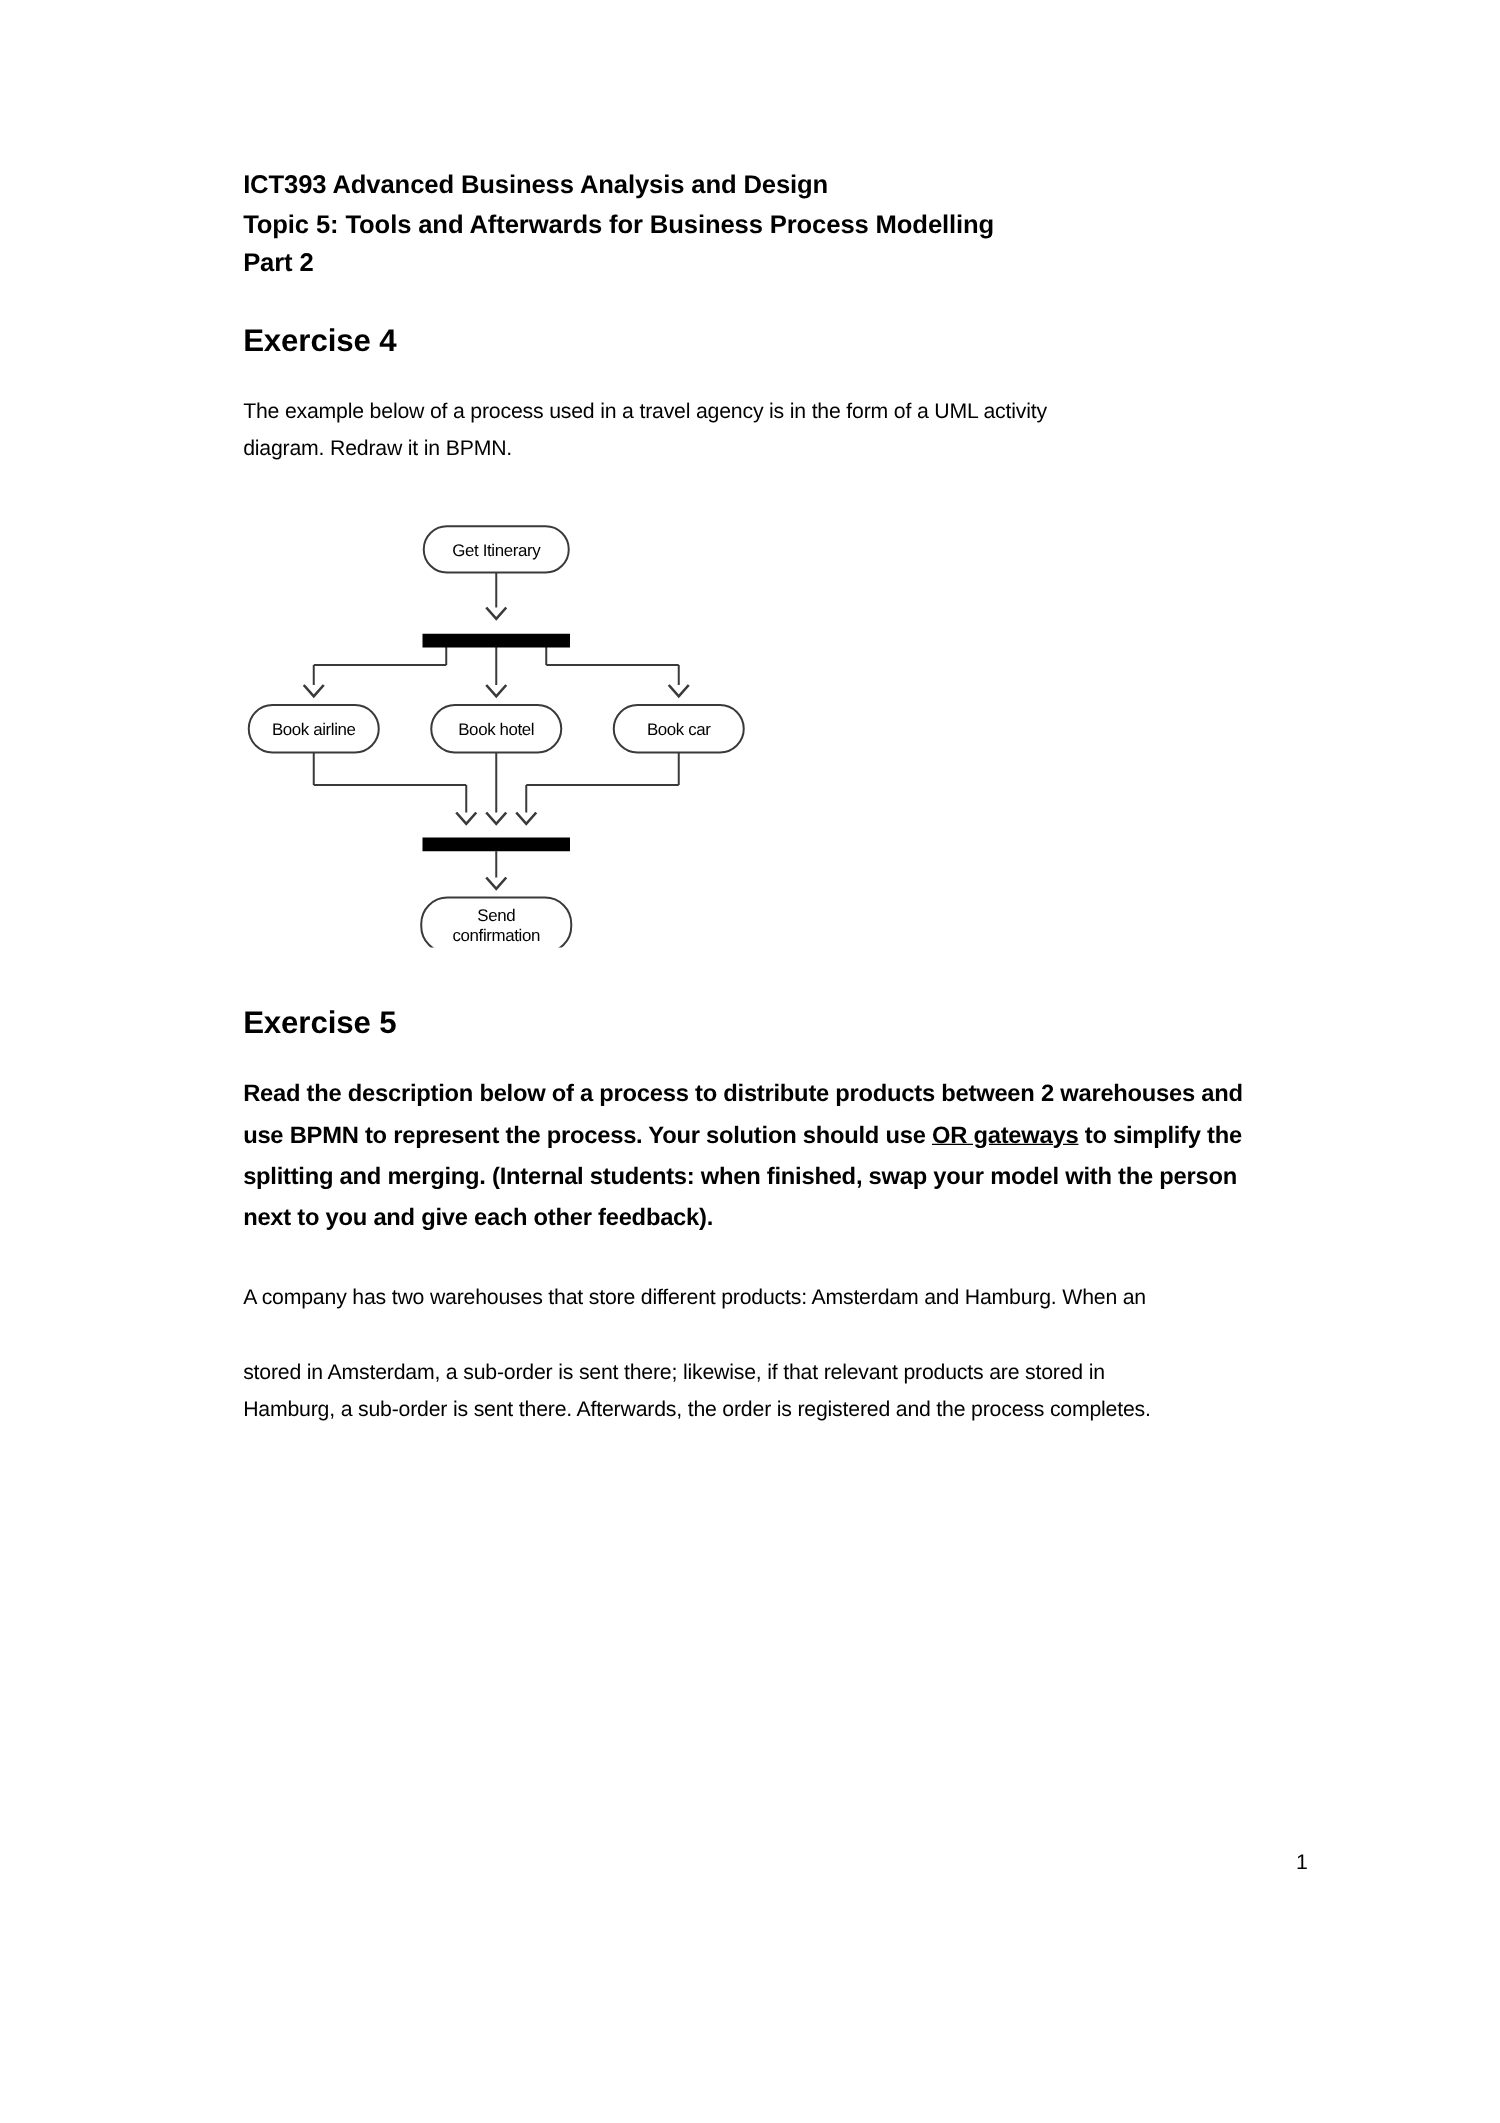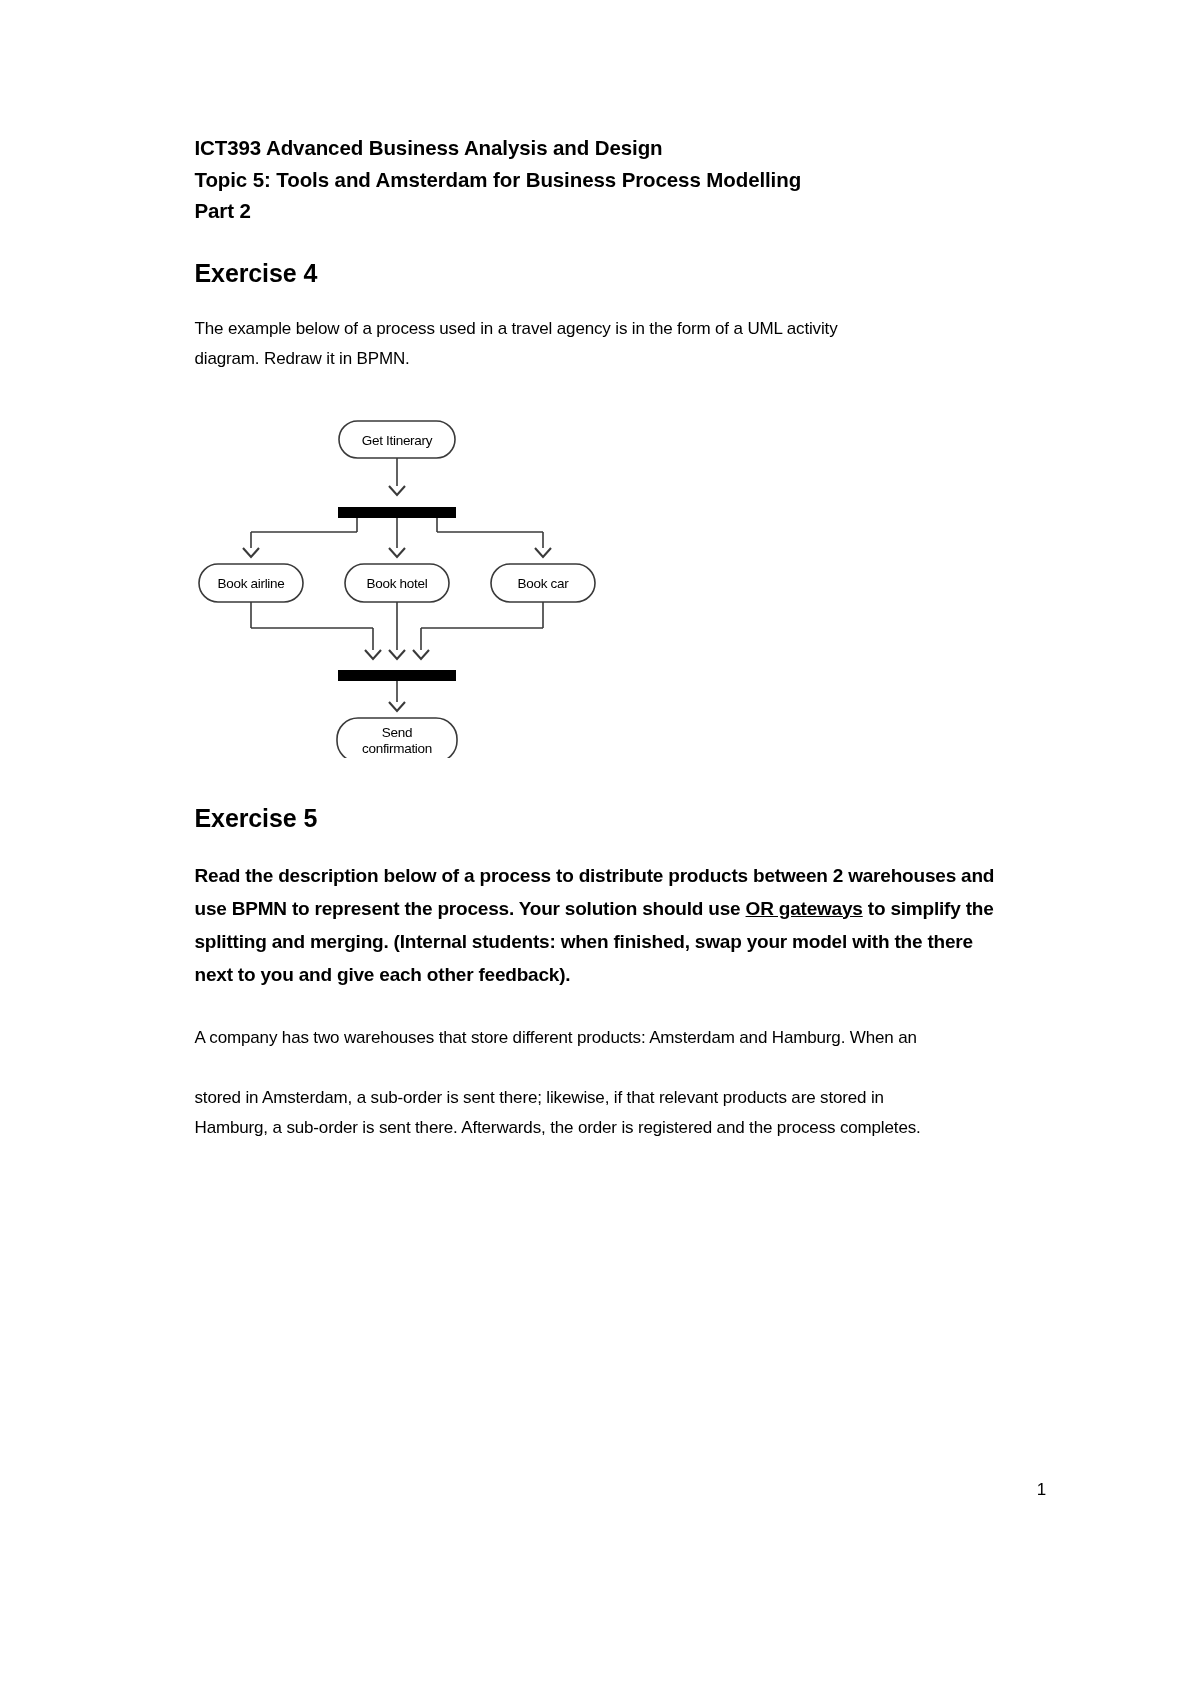--- a/index.html
+++ b/index.html
@@ -89,21 +89,21 @@
   .page-number span { display: inline-block; margin-left: 766px; }
 </style>
 </head>
 <body>
 
 <div class="page">
   <div class="content">
 
     <div class="doc-title-block">
       <span class="doc-title-line">ICT393 Advanced Business Analysis and Design</span>
-      <span class="doc-title-line">Topic 5: Tools and Amsterdam for Business Process Modelling</span>
+      <span class="doc-title-line">Topic 5: Tools and Afterwards for Business Process Modelling</span>
       <span class="doc-title-line">Part 2</span>
     </div>
 
     <div class="spacer-lg"></div>
 
     <div class="heading">Exercise 4</div>
 
     <div class="spacer-md"></div>
 
     <p class="body-text">
@@ -185,21 +185,21 @@
 
     <div class="spacer-xl"></div>
 
     <div class="heading">Exercise 5</div>
 
     <div class="spacer-md"></div>
 
     <p class="body-bold">
       <span>Read the description below of a process to distribute products between 2 warehouses and</span><br>
       <span>use BPMN to represent the process. Your solution should use </span><span class="underline">OR gateways</span><span> to simplify the</span><br>
-      <span>splitting and merging. (Internal students: when finished, swap your model with the there</span><br>
+      <span>splitting and merging. (Internal students: when finished, swap your model with the person</span><br>
       <span>next to you and give each other feedback).</span>
     </p>
 
     <div class="spacer-lg"></div>
 
     <p class="body-text">
       <span>A company has two warehouses that store different products: Amsterdam and Hamburg. When an</span><br>
       <br>
       <span>stored in Amsterdam, a sub-order is sent there; likewise, if that relevant products are stored in</span><br>
       <span>Hamburg, a sub-order is sent there. Afterwards, the order is registered and the process completes.</span>

